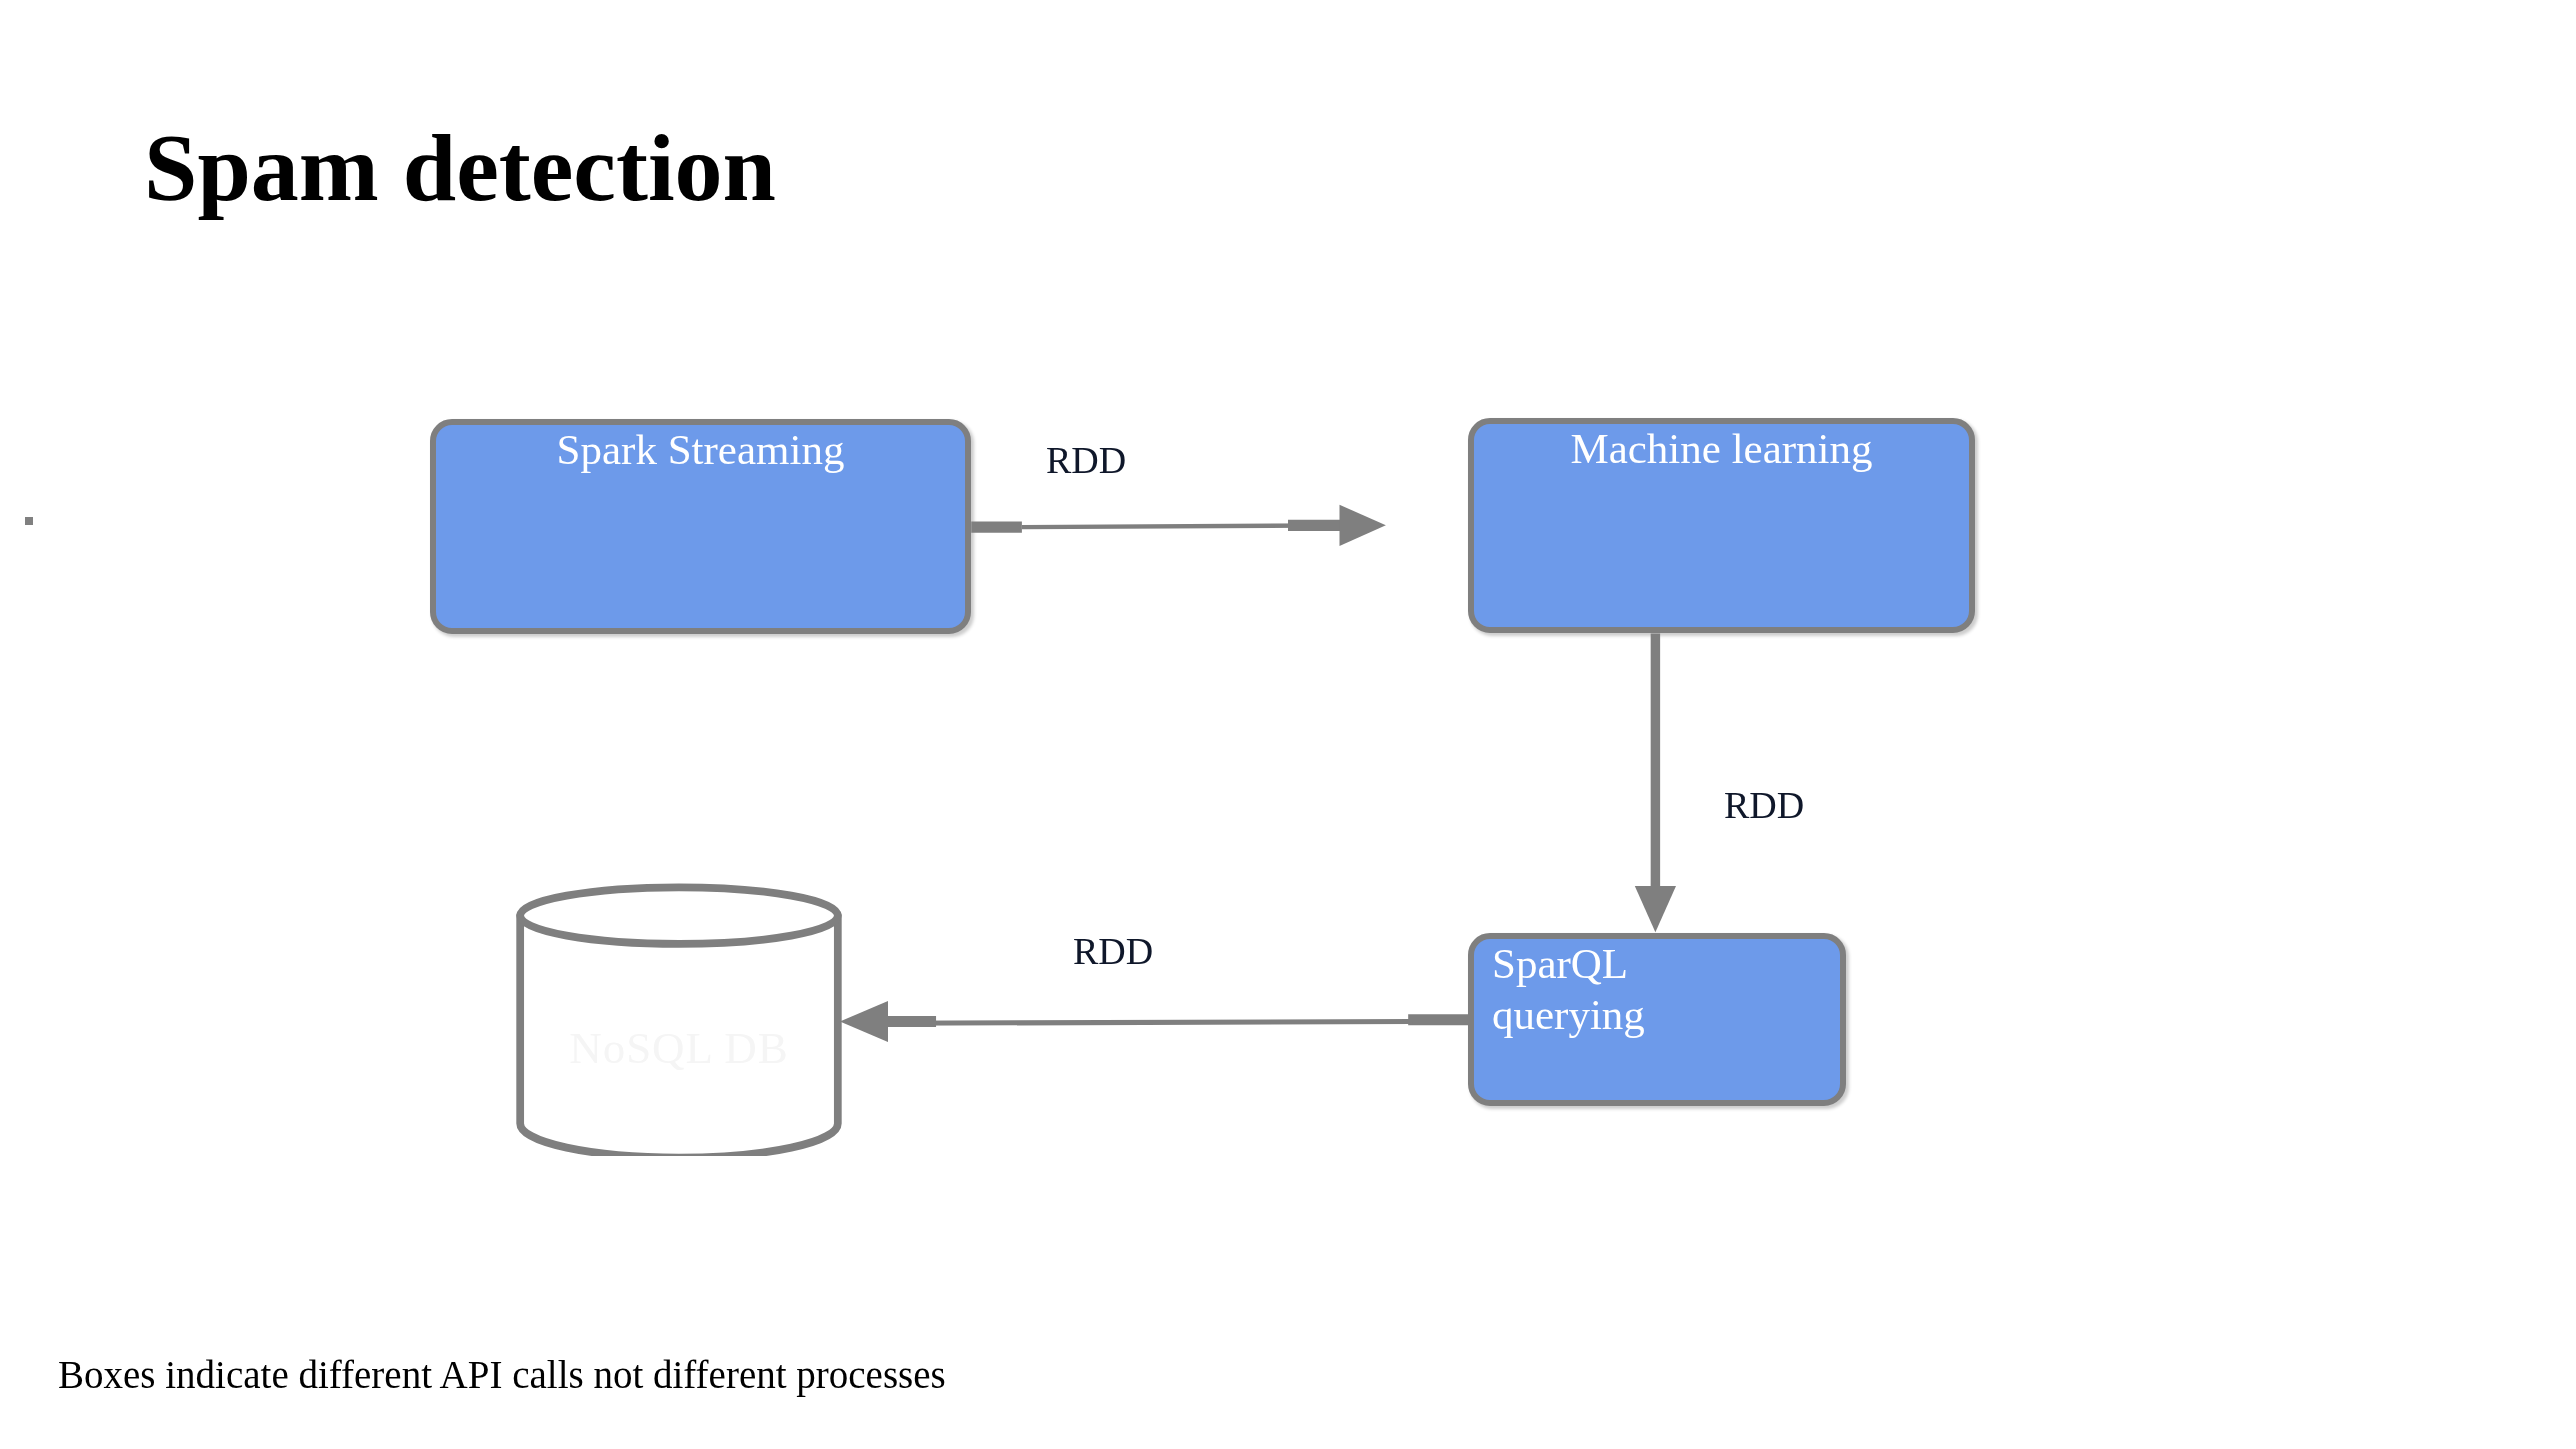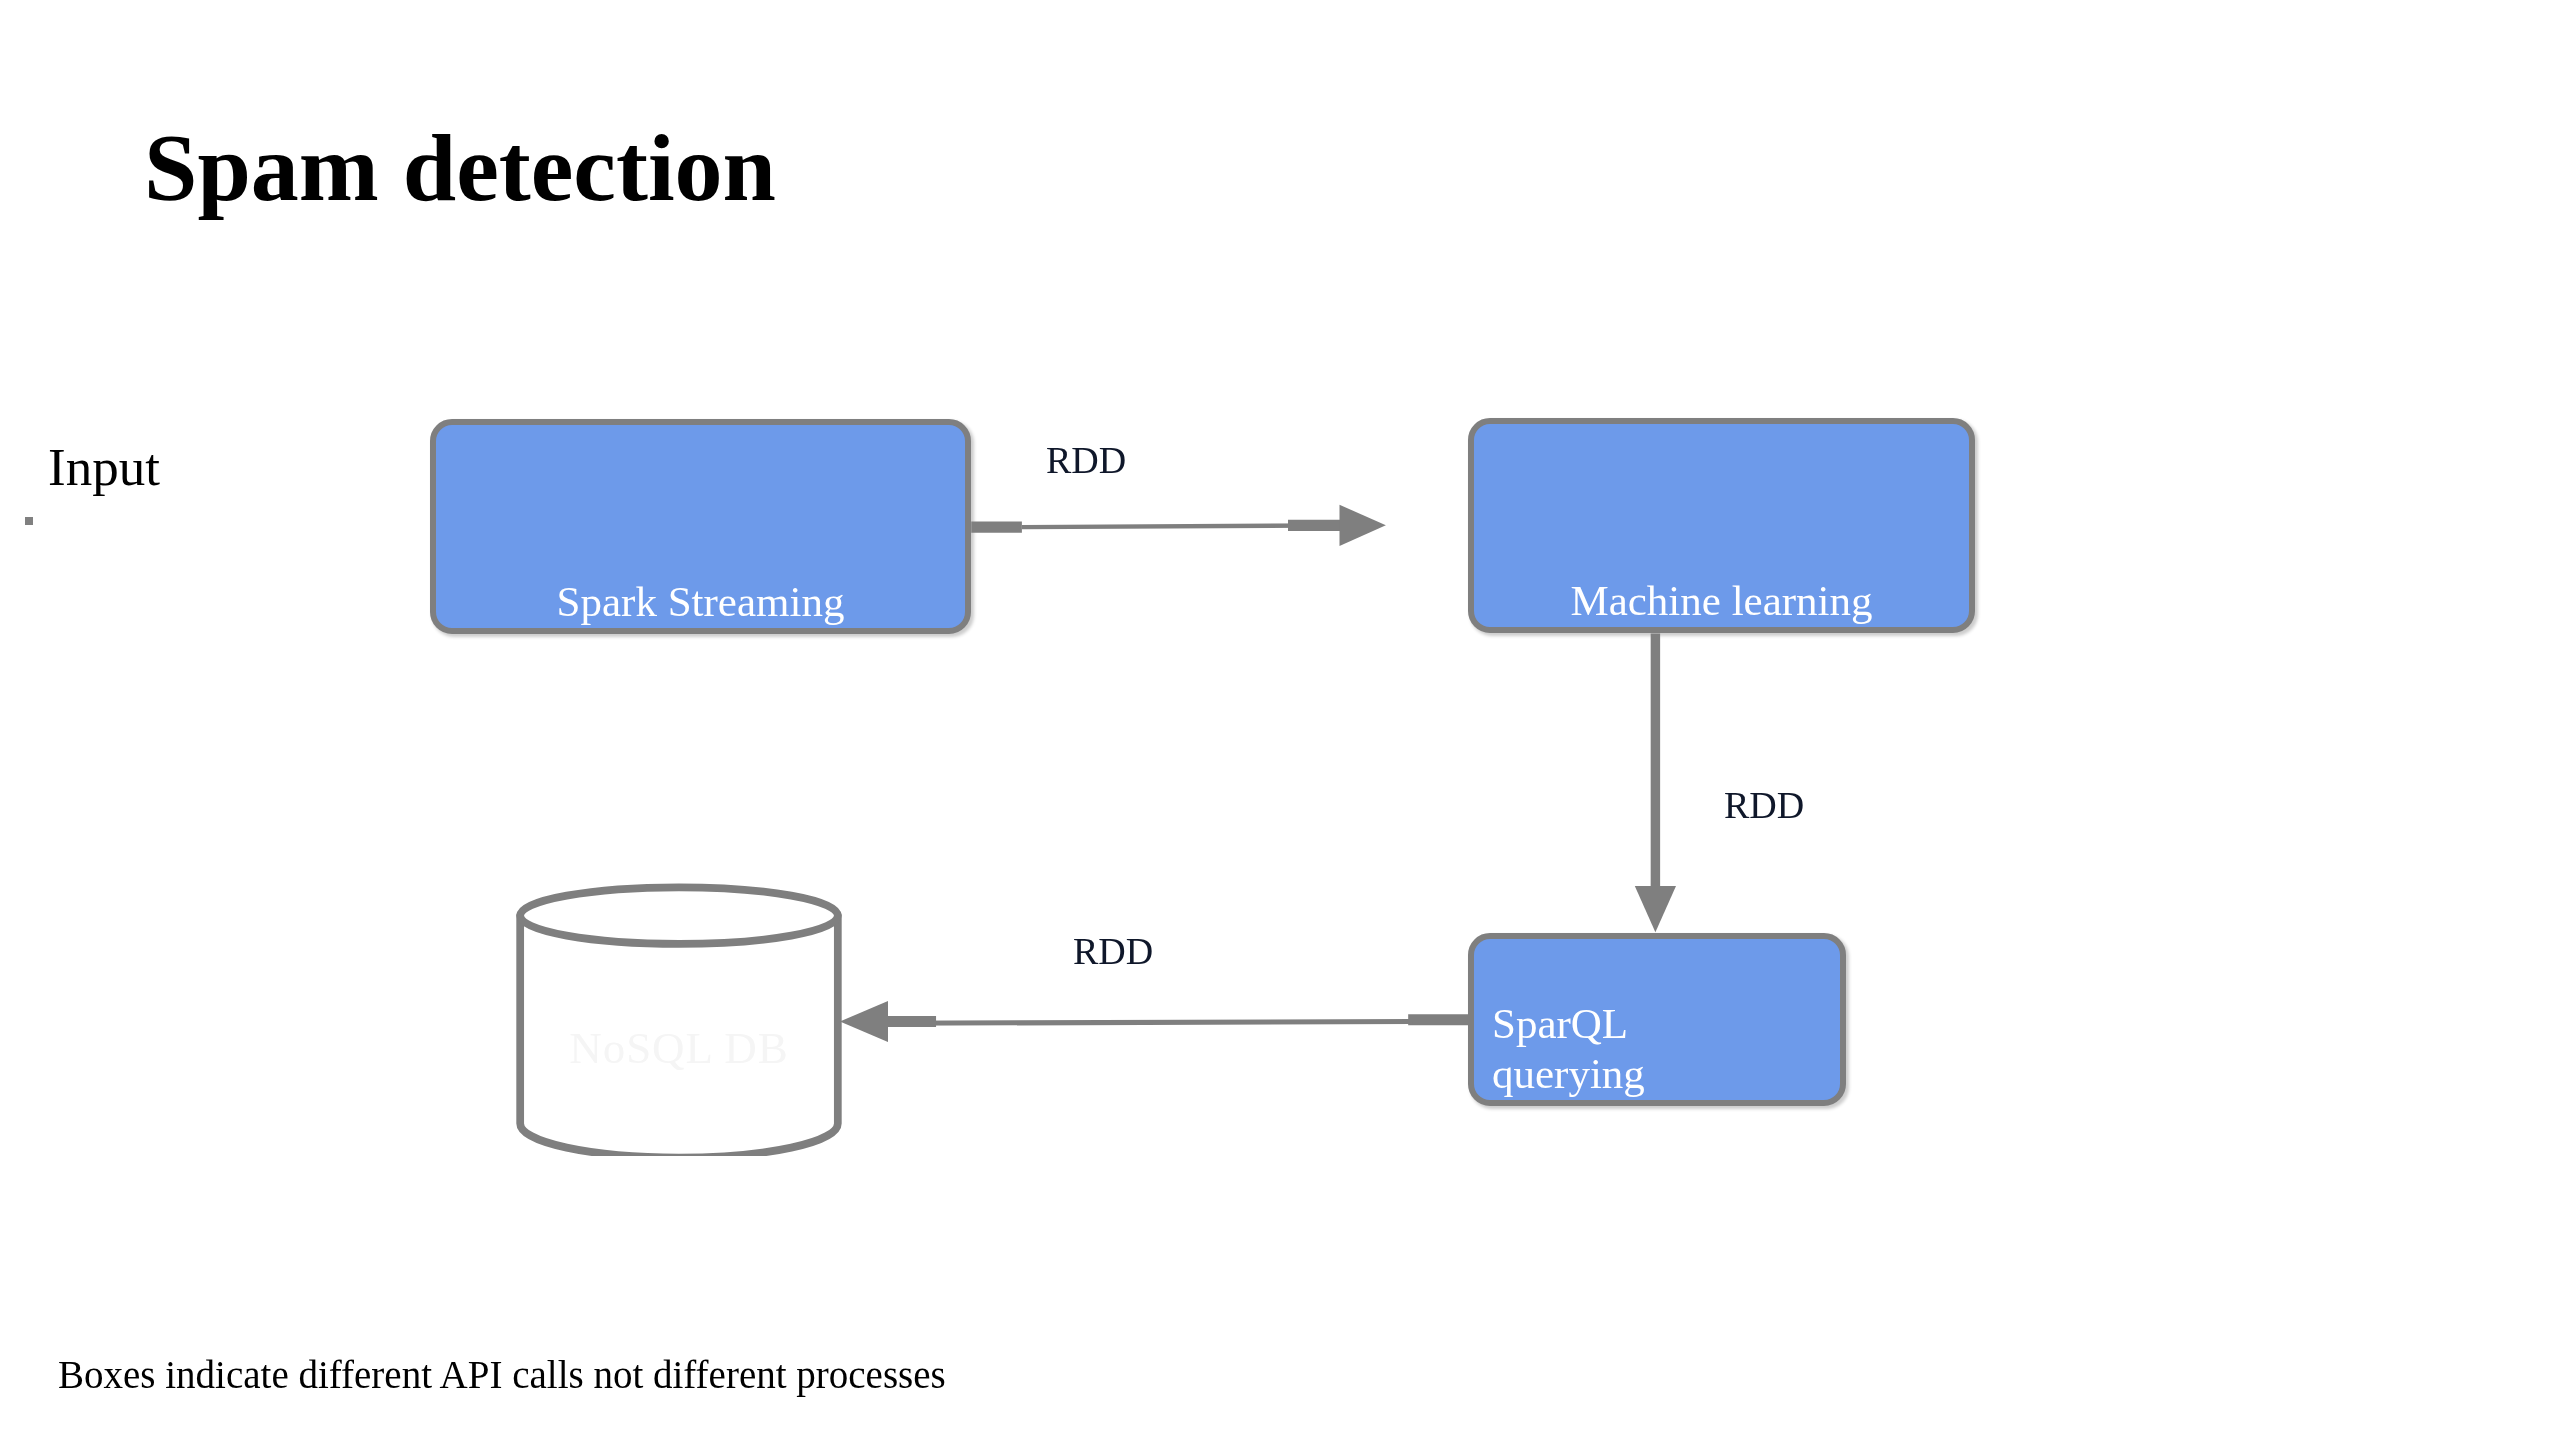--- a/index.html
+++ b/index.html
@@ -54,21 +54,21 @@
   .proc-box {
     position: absolute;
     box-sizing: border-box;
     background: #6d9aea;
     border: 6px solid #7f7f7f;
     border-radius: 22px;
     color: #ffffff;
     font-size: 43px;
     line-height: 1.18;
     display: flex;
-    align-items: flex-end;
+    align-items: flex-start;
     box-shadow: 2.6px 2.6px 3.4px rgba(0,0,0,0.20);
   }
   .proc-box.center { justify-content: center; text-align: center; }
   .proc-box.left   { justify-content: flex-start; text-align: left; padding-left: 18px; }
 
   #box-spark {
     left: 430px;  top: 419px;
     width: 541px; height: 215px;
   }
   #box-ml {
@@ -133,21 +133,20 @@
 </style>
 </head>
 <body>
 
 <div id="slide">
 
   <div class="slide-title">Spam detection</div>
 
   <div class="bullet-marker"></div>
   <div class="input-stream-text">
-    <span class="line">Input</span>
   </div>
 
   <div id="cylinder">
     <svg viewBox="0 0 382 318" xmlns="http://www.w3.org/2000/svg">
       <path d="M6,38 L6,280 A176,38 0 0 0 376,280 L376,38 Z" fill="#ffffff" stroke="#7f7f7f" stroke-width="9" stroke-linejoin="round"></path>
       <ellipse cx="191" cy="38" rx="185" ry="33" fill="#ffffff" stroke="#7f7f7f" stroke-width="9"></ellipse>
     </svg>
   </div>
   <div class="db-label">NoSQL DB</div>
 

